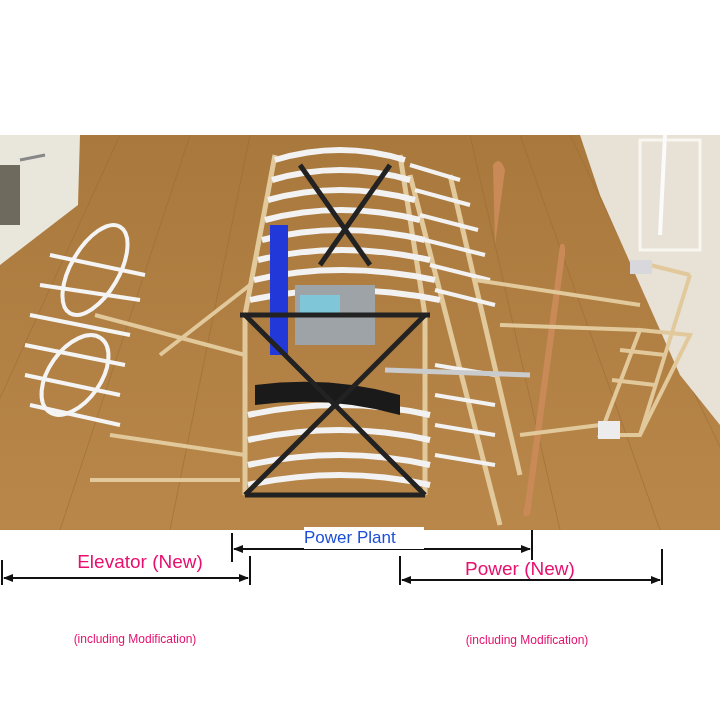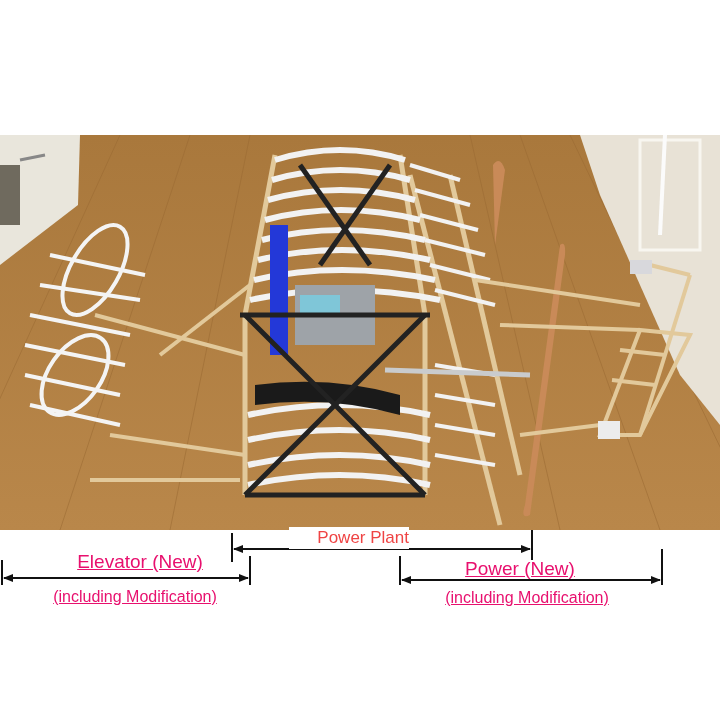--- a/index.html
+++ b/index.html
@@ -1,24 +1,24 @@
 <!DOCTYPE html>
 <html><head>
 <meta charset="utf-8">
 <style>
   html, body { margin: 0; padding: 0; background: #ffffff; }
   body { width: 720px; height: 720px; position: relative; overflow: hidden; font-family: "Liberation Sans", "DejaVu Sans", sans-serif; }
   .photo { position: absolute; left: 0; top: 135px; width: 720px; height: 395px; overflow: hidden; }
   .photo svg { display: block; }
-  .bracket-text { position: absolute; white-space: nowrap; text-align: center; text-decoration: underline; }
+  .bracket-text { position: absolute; white-space: nowrap; text-align: center; }
   .pink { color: #e8106e; }
   .black { color: #111111; }
   .label-main { font-size: 19px; }
-  .label-sub { font-size: 16px; }
-  .pp-label { position: absolute; left: 289px; top: 527px; width: 120px; height: 22px; background: #ffffff; font-size: 17px; text-align: right; line-height: 22px; color: #ef4444; }
+  .label-sub { font-size: 12px; margin-top: 44px; }
+  .pp-label { position: absolute; left: 304px; top: 527px; width: 120px; height: 22px; background: #ffffff; font-size: 17px; text-align: left; line-height: 22px; color: #1d4ed8; }
   .dims { position: absolute; left: 0; top: 0; width: 720px; height: 720px; pointer-events: none; }
 </style>
 </head>
 <body>
 
 <div class="photo">
   <svg width="720" height="395" viewBox="0 0 720 395" xmlns="http://www.w3.org/2000/svg">
 
     <defs>
       <linearGradient id="fl" x1="0" y1="0" x2="0" y2="1">

